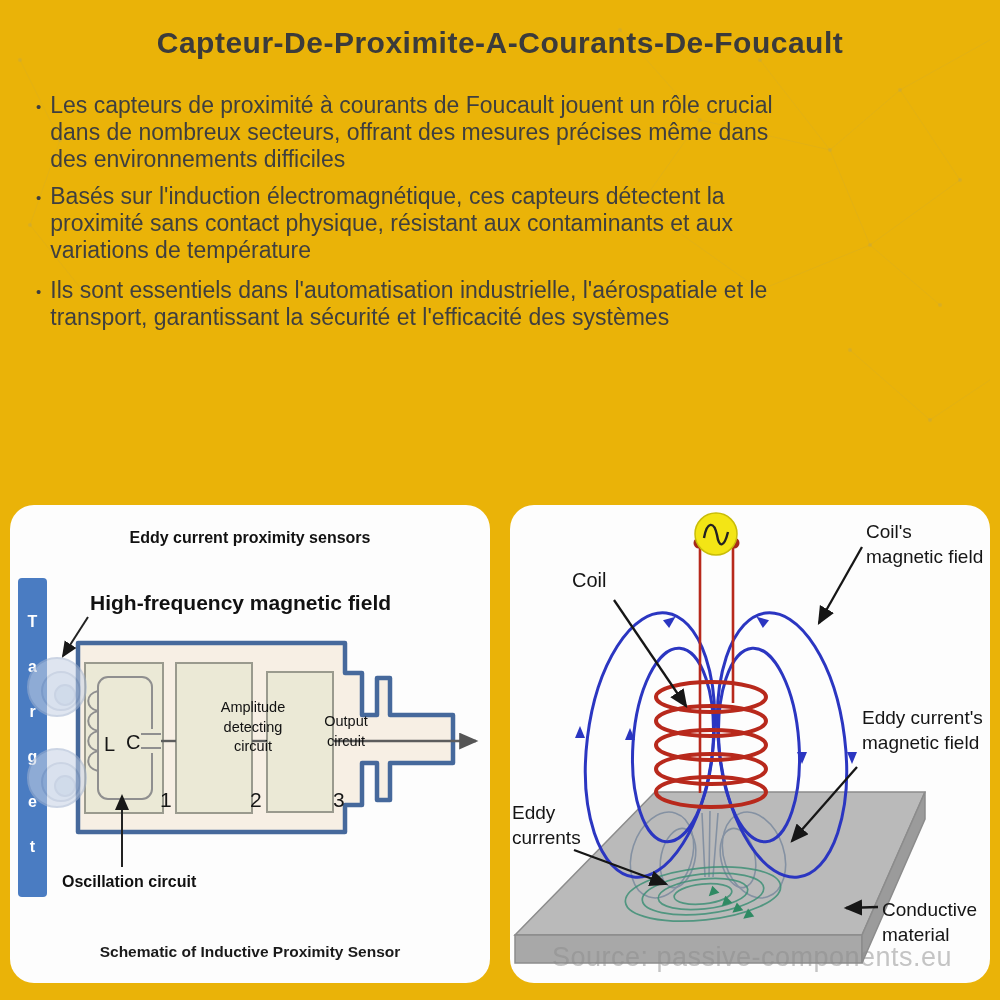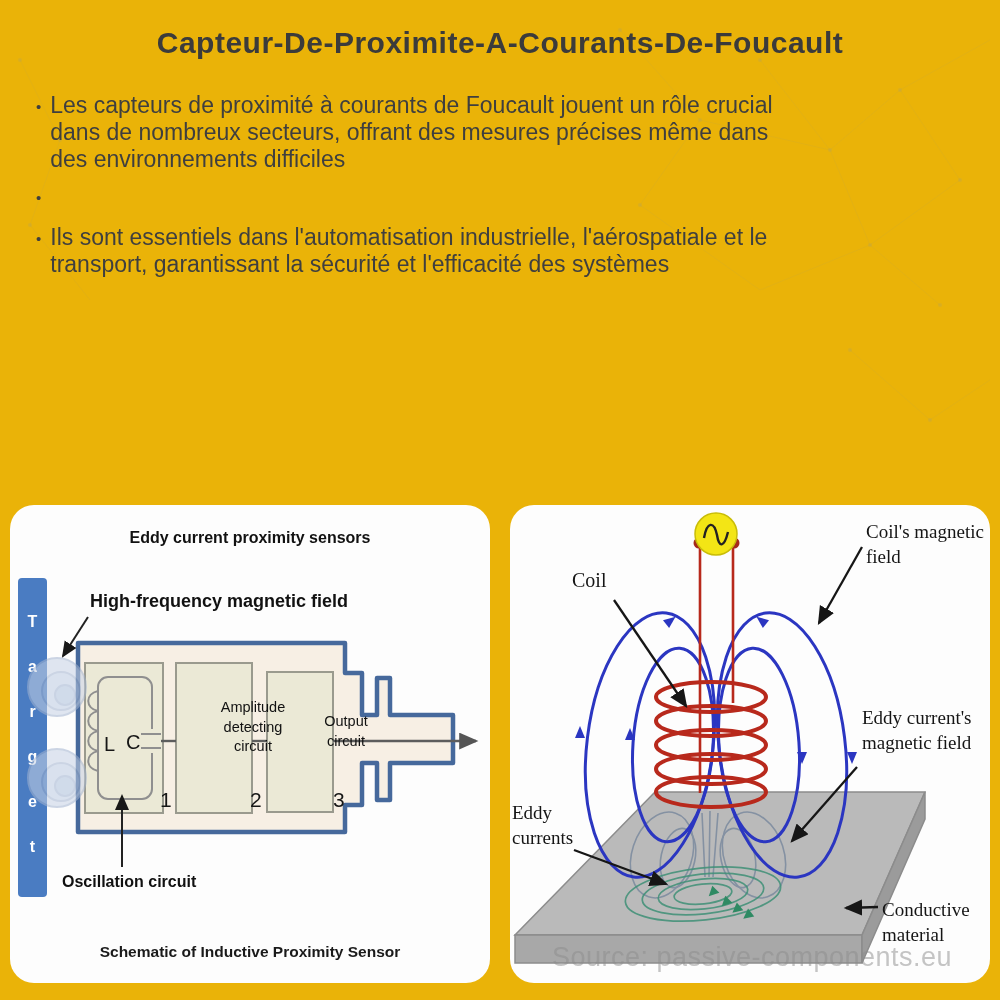--- a/index.html
+++ b/index.html
@@ -13,33 +13,33 @@
   .bullet.spaced{margin-top:13px;}
   .bullet .dot{flex:0 0 auto;font-size:15px;line-height:27px;margin-top:1px;color:#3f3f3f;}
   .bullet .lines div{font-size:23px;line-height:27px;white-space:nowrap;}
   .panel{position:absolute;top:505px;width:480px;height:478px;background:#fdfdfd;
     border-radius:24px;}
   .panel.left{left:10px;}
   .panel.right{left:510px;}
   .abs{position:absolute;}
   
   .lp-title{top:24px;left:0;width:100%;text-align:center;font-size:16px;font-weight:700;color:#111;}
-  .lp-highfreq{top:86px;left:80px;font-size:18px;font-weight:700;color:#111;white-space:nowrap;}
+  .lp-highfreq{top:86px;left:80px;font-size:21px;font-weight:700;color:#111;white-space:nowrap;}
   .target-bar{top:73px;left:8px;width:29px;height:319px;background:#4a7cc2;border-radius:4px;
     display:flex;flex-direction:column;justify-content:space-between;align-items:center;
     padding:36px 0 42px 0;box-sizing:border-box;}
   .target-bar span{color:#fff;font-size:16px;font-weight:700;line-height:1;}
   .lp-svg,.rp-svg{position:absolute;inset:0;width:480px;height:478px;}
   .lp-box-text{color:#111;font-size:14.5px;line-height:1.35;text-align:center;padding-left:39px;}
   .lp-box2-text{top:193px;left:166px;width:76px;}
   .lp-box3-text{top:207px;left:257px;width:80px;}
   .lp-osc{top:368px;left:52px;font-size:16px;font-weight:600;color:#111;white-space:nowrap;}
   .lp-caption{top:438px;left:0;width:100%;text-align:center;font-size:15.5px;font-weight:700;color:#1a1a1a;}
   
-  .rp-label{color:#151515;font-size:19px;line-height:1.32;font-family:Liberation Serif, serif;}
+  .rp-label{color:#151515;font-size:19px;line-height:1.32;}
   .rp-coil{top:62px;left:62px;font-size:20px;}
   .rp-coilfield{top:14px;left:356px;width:124px;}
   .rp-eddyfield{top:200px;left:352px;width:150px;}
   .rp-eddycurrents{top:295px;left:2px;width:95px;}
   .rp-conductive{top:392px;left:372px;width:108px;}
   .rp-watermark{top:437px;left:32px;width:420px;text-align:center;font-size:27px;
     color:rgba(140,140,140,.5);letter-spacing:.5px;white-space:nowrap;}
 </style>
 </head>
 <body>
@@ -79,20 +79,25 @@
     <div class="bullet">
       <span class="dot">•</span>
       <div class="lines">
         <div>Les capteurs de proximité à courants de Foucault jouent un rôle crucial</div>
         <div>dans de nombreux secteurs, offrant des mesures précises même dans</div>
         <div>des environnements difficiles</div>
       </div>
     </div>
     <div class="bullet">
       <span class="dot">•</span>
+      <div class="lines">
+        <div>Basés sur l'induction électromagnétique, ces capteurs détectent la</div>
+        <div>proximité sans contact physique, résistant aux contaminants et aux</div>
+        <div>variations de température</div>
+      </div>
     </div>
     <div class="bullet spaced">
       <span class="dot">•</span>
       <div class="lines">
         <div>Ils sont essentiels dans l'automatisation industrielle, l'aérospatiale et le</div>
         <div>transport, garantissant la sécurité et l'efficacité des systèmes</div>
       </div>
     </div>
   </div>
 

